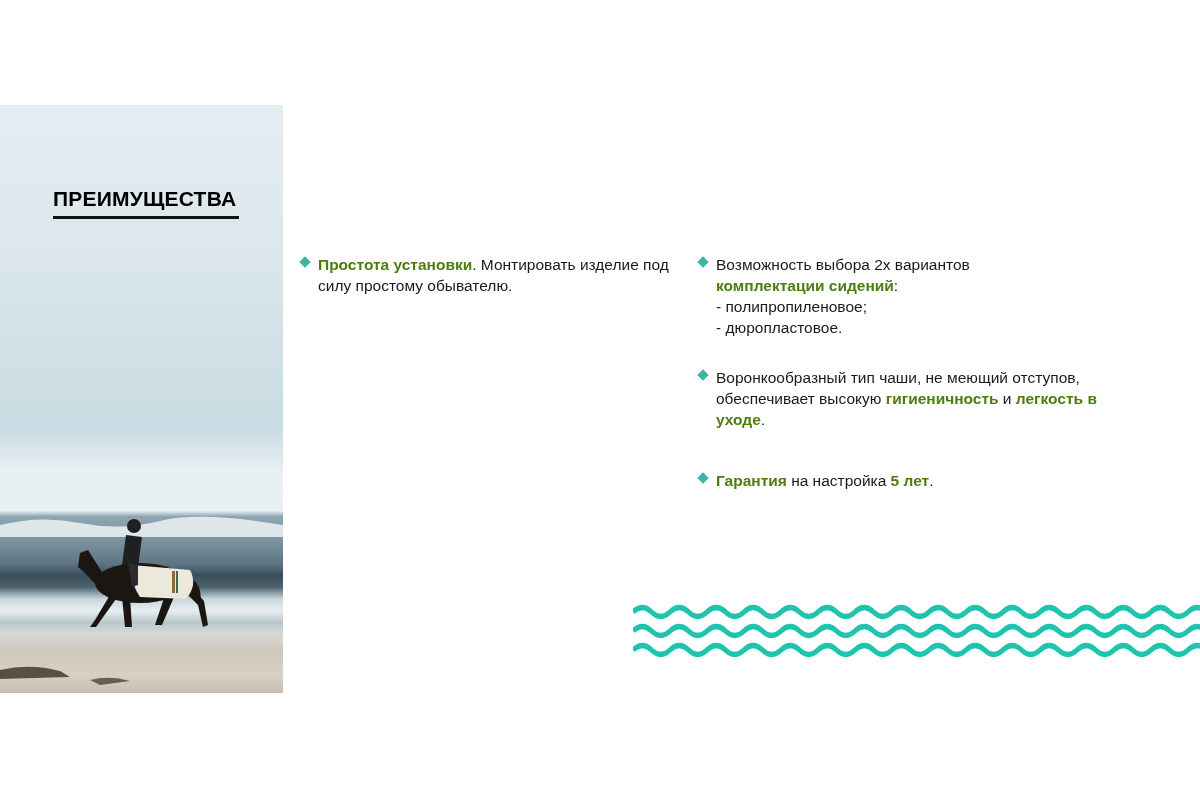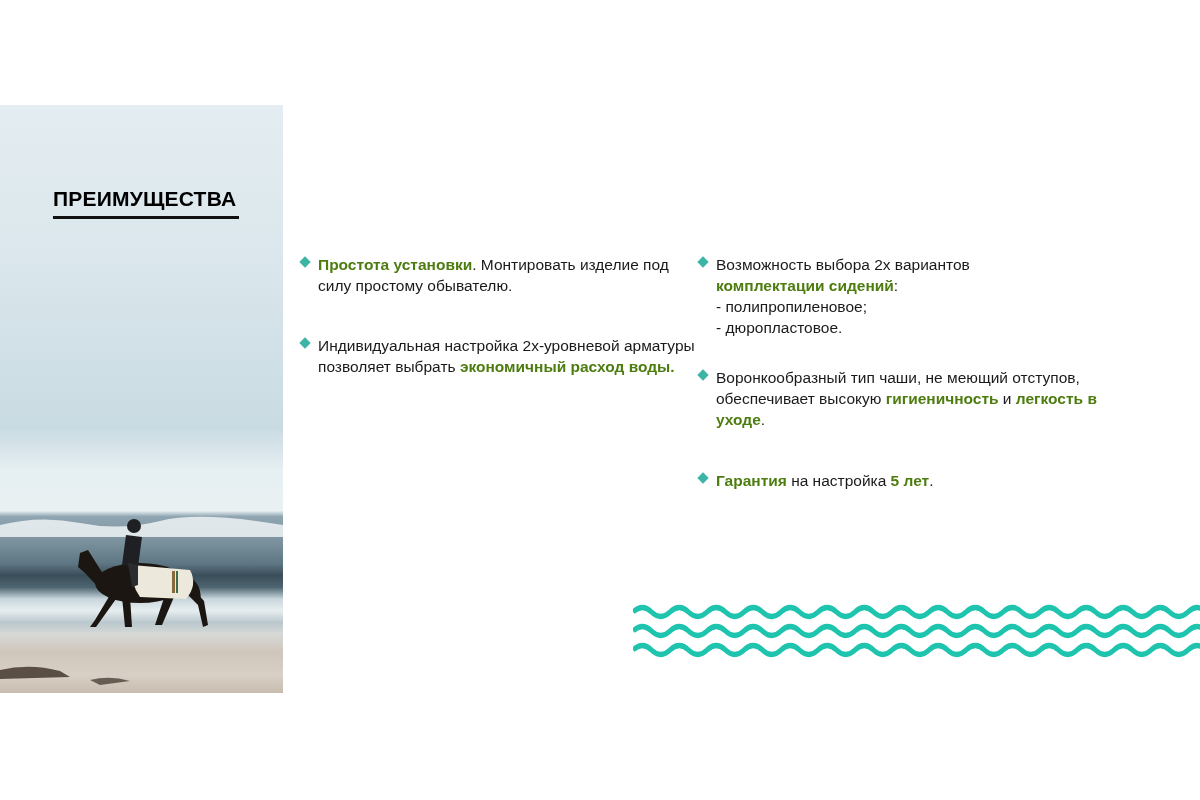--- a/index.html
+++ b/index.html
@@ -74,24 +74,20 @@
 </div>
 
 <h1 class="title">ПРЕИМУЩЕСТВА</h1>
 <div class="title-rule"></div>
 
 <div class="col left">
   <div class="item" style="margin-bottom:39px">
     <span class="bullet"></span>
     <b>Простота установки</b><span>. Монтировать изделие под силу простому обывателю.</span>
   </div>
-  <div class="item" style="margin-bottom:29px">
-    <span class="bullet"></span>
-    <span>Индивидуальная настройка 2х-уровневой арматуры позволяет выбрать </span><b>экономичный расход воды.</b>
-  </div>
 </div>
 
 <div class="col right">
   <div class="item" style="margin-bottom:29px">
     <span class="bullet"></span>
     <span>Возможность выбора 2х вариантов </span><br><b>комплектации сидений</b><span>:</span>
     <span class="sub">- полипропиленовое;</span>
     <span class="sub">- дюропластовое.</span>
   </div>
   <div class="item" style="margin-bottom:40px">

